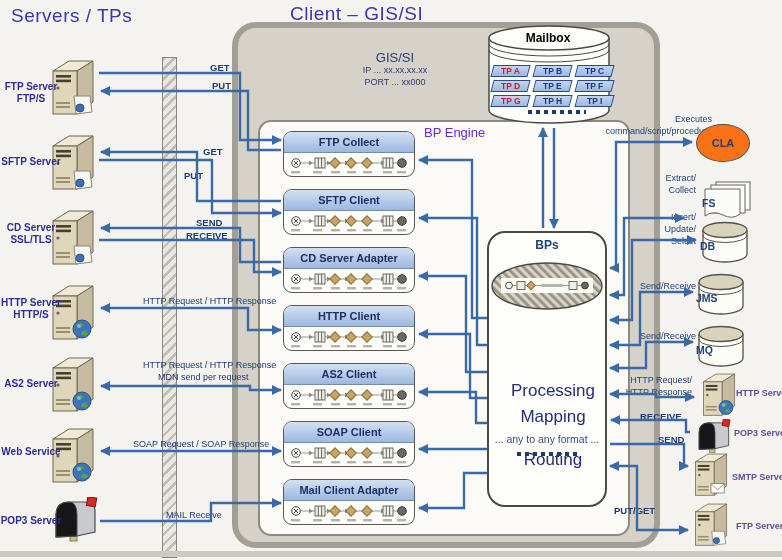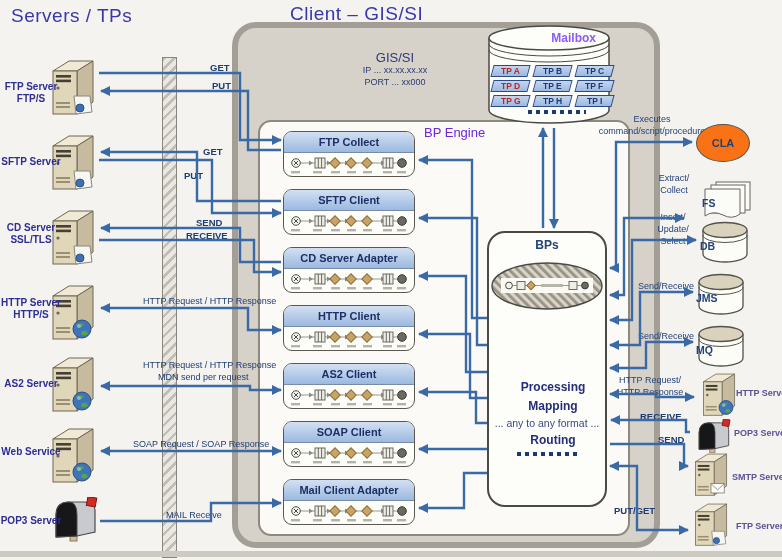--- a/index.html
+++ b/index.html
@@ -14,29 +14,29 @@
   .bpengine-label{left:424px;top:125px;font-size:13px;color:#6d28d9;}
   .gis-text{left:330px;top:50px;width:130px;text-align:center;color:#2c3a74;}
   .gis-text .t1{font-size:13px;}
   .gis-text .t2{font-size:9px;line-height:1.3;}
   .adapter{left:283px;width:132px;height:46px;background:#fdfdfa;border:1.5px solid #5a5751;border-radius:9px;box-sizing:border-box;overflow:hidden;}
   .ad-head{height:20px;background:linear-gradient(#d3e0f2,#9bb9e0);border-bottom:1px solid #7a8ba8;display:flex;align-items:center;justify-content:center;font-size:11px;font-weight:600;color:#1d2f66;}
   .ad-body{height:24px;display:flex;align-items:center;justify-content:center;}
   .bps-box{left:487px;top:231px;width:120px;height:276px;background:#fdfdfa;border:2px solid#4a4a45;border-radius:18px;box-sizing:border-box;}
   .bps-title{left:487px;top:238px;width:120px;text-align:center;font-size:12px;font-weight:bold;color:#23427a;}
   .bps-lines{left:487px;top:378px;width:120px;text-align:center;color:#242e78;line-height:1.55;}
-  .bps-lines .b{font-size:12px;font-weight:bold;padding-left:12px;}
+  .bps-lines .b{font-size:17px;font-weight:normal;padding-left:12px;}
   .bps-lines .n{font-size:10.5px;font-weight:normal;color:#3a4a86;}
   .dots{height:4px;background:repeating-linear-gradient(90deg,#1d3a6e 0 4px,transparent 4px 8px);}
   .firewall{left:162px;top:57px;width:15px;height:501px;background:repeating-linear-gradient(135deg,#c2beb5 0 2.5px,#eae8e2 2.5px 7px);border:1px solid #8a867e;box-sizing:border-box;}
-  .mb-title{left:500px;top:31px;width:96px;text-align:right;font-size:12px;font-weight:bold;color:#8b5cf6;}
+  .mb-title{left:500px;top:31px;width:96px;text-align:center;font-size:12px;font-weight:bold;color:#000000;}
   .tp{width:37px;height:12px;transform:skewX(-15deg);background:linear-gradient(#c3d5ee,#9db9e2);border:1px solid #2c4a86;box-sizing:border-box;display:flex;align-items:center;justify-content:center;}
   .tp span{transform:skewX(15deg);font-size:8.5px;font-weight:bold;color:#1d3a6e;}
   .tp.red span{color:#c22222;}
-  .rlbl{font-size:9px;color:#23427a;text-align:center;line-height:1.35;}
+  .rlbl{font-size:9px;color:#23427a;text-align:right;line-height:1.35;}
   .rname{font-size:9px;font-weight:bold;color:#5d5096;white-space:nowrap;}
   .icname{font-size:10.5px;font-weight:600;color:#23427a;}
   .cla{left:696px;top:124px;width:52px;height:36px;background:#f97316;border:1.5px solid #55524a;border-radius:50%;display:flex;align-items:center;justify-content:center;font-size:11px;font-weight:600;color:#23427a;}
   .bottom-strip{left:0;top:551px;width:782px;height:6px;background:#cdcac2;}
   svg{display:block;}
 </style>
 </head>
 <body>
 
 <div id="stage">

